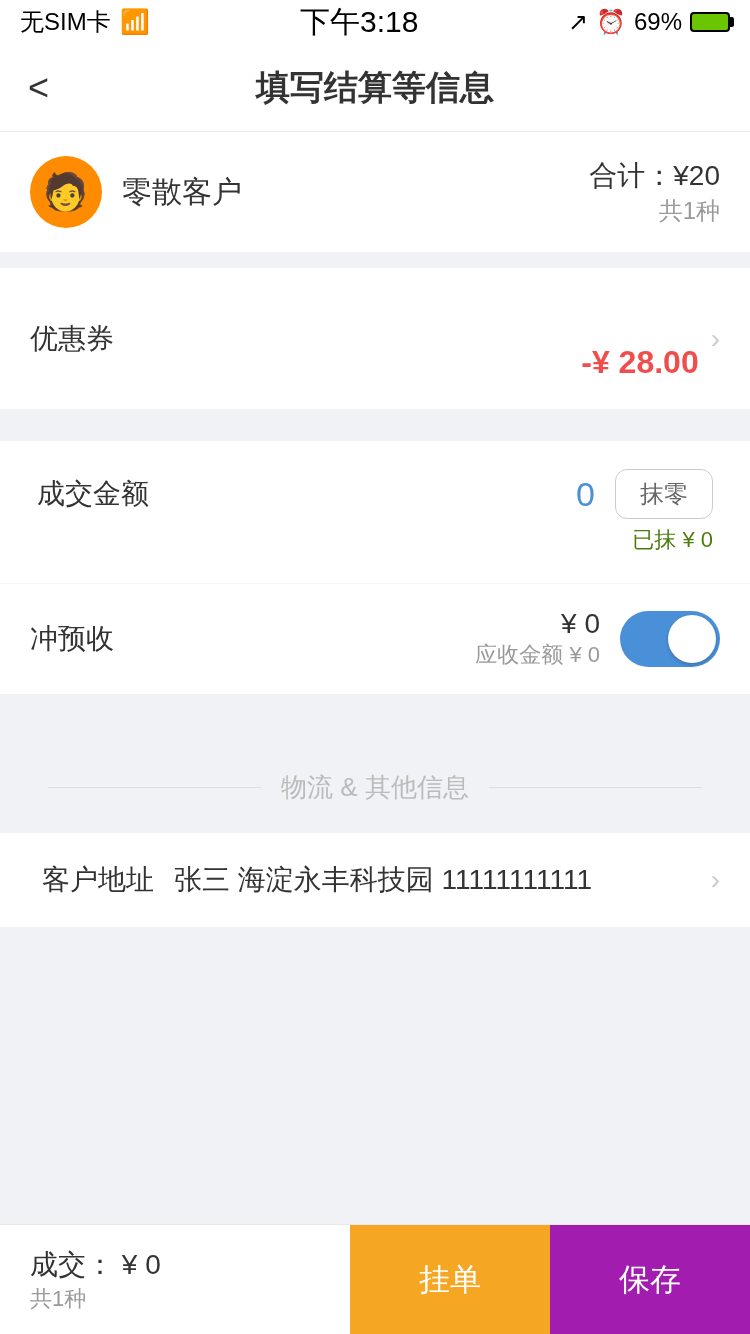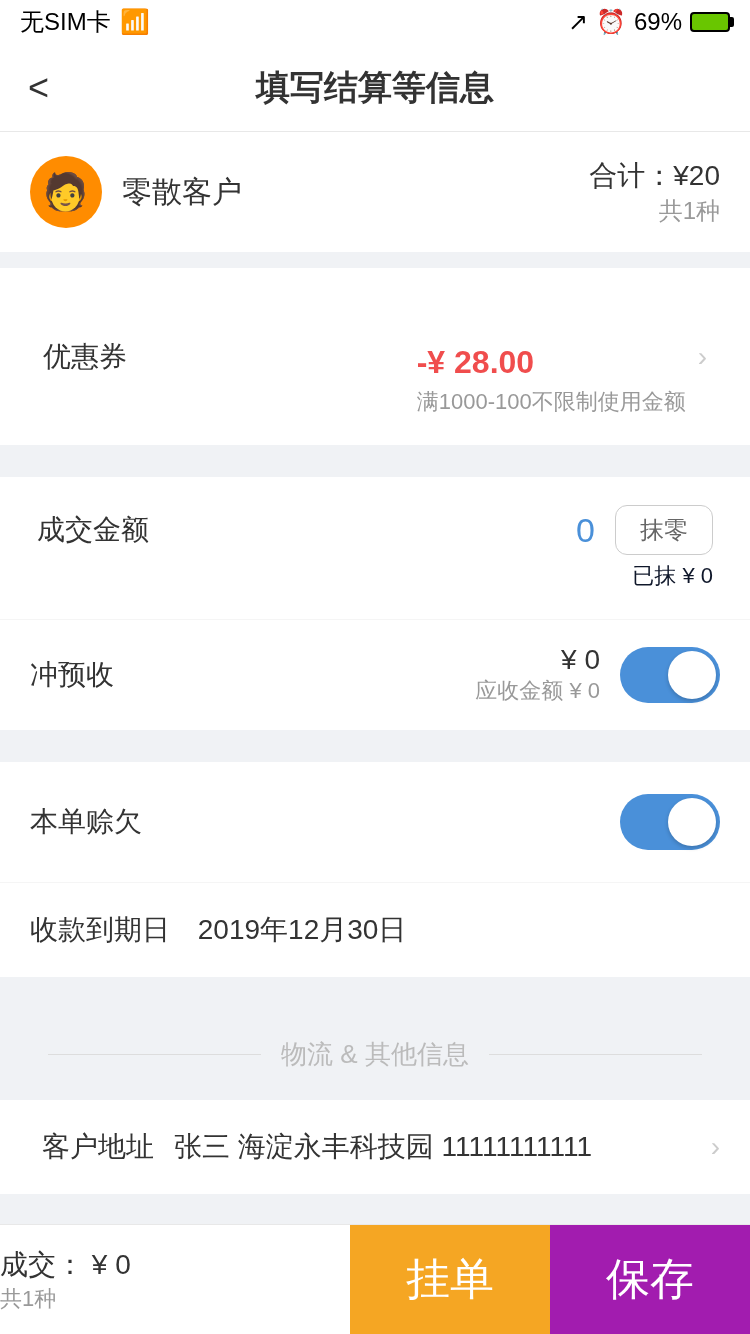--- a/index.html
+++ b/index.html
@@ -137,21 +137,21 @@
       text-align: right;
       margin-top: 6px;
     }
     .chevron {
       color: #ccc;
       font-size: 28px;
     }
 
     
     .coupon-row {
-      padding: 28px 43px;
+      padding: 28px 30px;
     }
     .coupon-top {
       display: flex;
       align-items: center;
       justify-content: space-between;
     }
     .coupon-right {
       display: flex;
       align-items: center;
       gap: 12px;
@@ -175,21 +175,21 @@
       border: 1px solid #ccc;
       border-radius: 12px;
       padding: 8px 24px;
       font-size: 24px;
       color: #666;
       background: #fff;
       cursor: pointer;
     }
     .deal-sub {
       font-size: 22px;
-      color: #0f172a;
+      color: #4d7c0f;
       text-align: right;
       margin-top: 6px;
     }
 
     
     .toggle {
       width: 100px;
       height: 56px;
       border-radius: 28px;
       background: #4a90d9;
@@ -288,55 +288,57 @@
       bottom: 0;
       width: 750px;
       height: 110px;
       background: #fff;
       display: flex;
       align-items: center;
       border-top: 1px solid #e8e8e8;
     }
     .bottom-info {
       flex: 1;
+      padding-left: 30px;
     }
     .bottom-deal {
       font-size: 28px;
       color: #333;
     }
     .bottom-count {
       font-size: 22px;
       color: #999;
     }
     .bottom-btn {
       width: 200px;
       height: 110px;
       display: flex;
       align-items: center;
       justify-content: center;
-      font-size: 44px;
+      font-size: 31px;
       font-weight: 500;
       color: #fff;
       cursor: pointer;
     }
     .btn-hold {
       background: #f5a623;
     }
     .btn-save {
       background: #a21caf;
     }
   </style>
 </head>
 <body>
 
 <div class="status-bar">
   <div class="status-left">
     <span>无SIM卡</span>
     <span>📶</span>
   </div>
+  <div class="status-center">下午3:18</div>
   <div class="status-right">
     <span>↗</span>
     <span>⏰</span>
     <span>69%</span>
     <div class="battery-icon"></div>
   </div>
 </div>
 
 <div class="nav-bar">
   <div class="nav-back">&lt;</div>
@@ -358,21 +360,20 @@
     </div>
   </div>
 
   <div class="section-card">
     <div class="coupon-row">
       <div class="coupon-top">
         <span class="row-label">优惠券</span>
         <div class="coupon-right">
           <div>
             <div class="row-value-red">-¥ 28.00</div>
-            <div class="row-sub">满1000-100不限制使用金额</div>
           </div>
           <span class="chevron">›</span>
         </div>
       </div>
     </div>
   </div>
 
   <div class="separator-band"></div>
 
   <div class="section-card">
@@ -395,30 +396,20 @@
       <div class="chong-middle">
         <div class="chong-amount">¥ 0</div>
         <div class="chong-sub">应收金额 ¥ 0</div>
       </div>
       <div class="toggle"></div>
     </div>
   </div>
 
   <div class="separator-band"></div>
 
-  <div class="section-card">
-    <div class="credit-row">
-      <span class="credit-label">本单赊欠</span>
-      <div class="toggle"></div>
-    </div>
-    <div class="due-row">
-      <span class="due-label">收款到期日</span>
-      <span class="due-date">2019年12月30日</span>
-    </div>
-  </div>
 
   <div class="separator-band"></div>
 
   <div style="background:#f0f2f5;padding:28px 48px;text-align:center;">
     <div style="display:flex;align-items:center;justify-content:center;gap:20px;">
       <div style="flex:1;height:1px;background:#ddd;"></div>
       <span style="font-size:26px;color:#bbb;">物流 &amp; 其他信息</span>
       <div style="flex:1;height:1px;background:#ddd;"></div>
     </div>
   </div>

